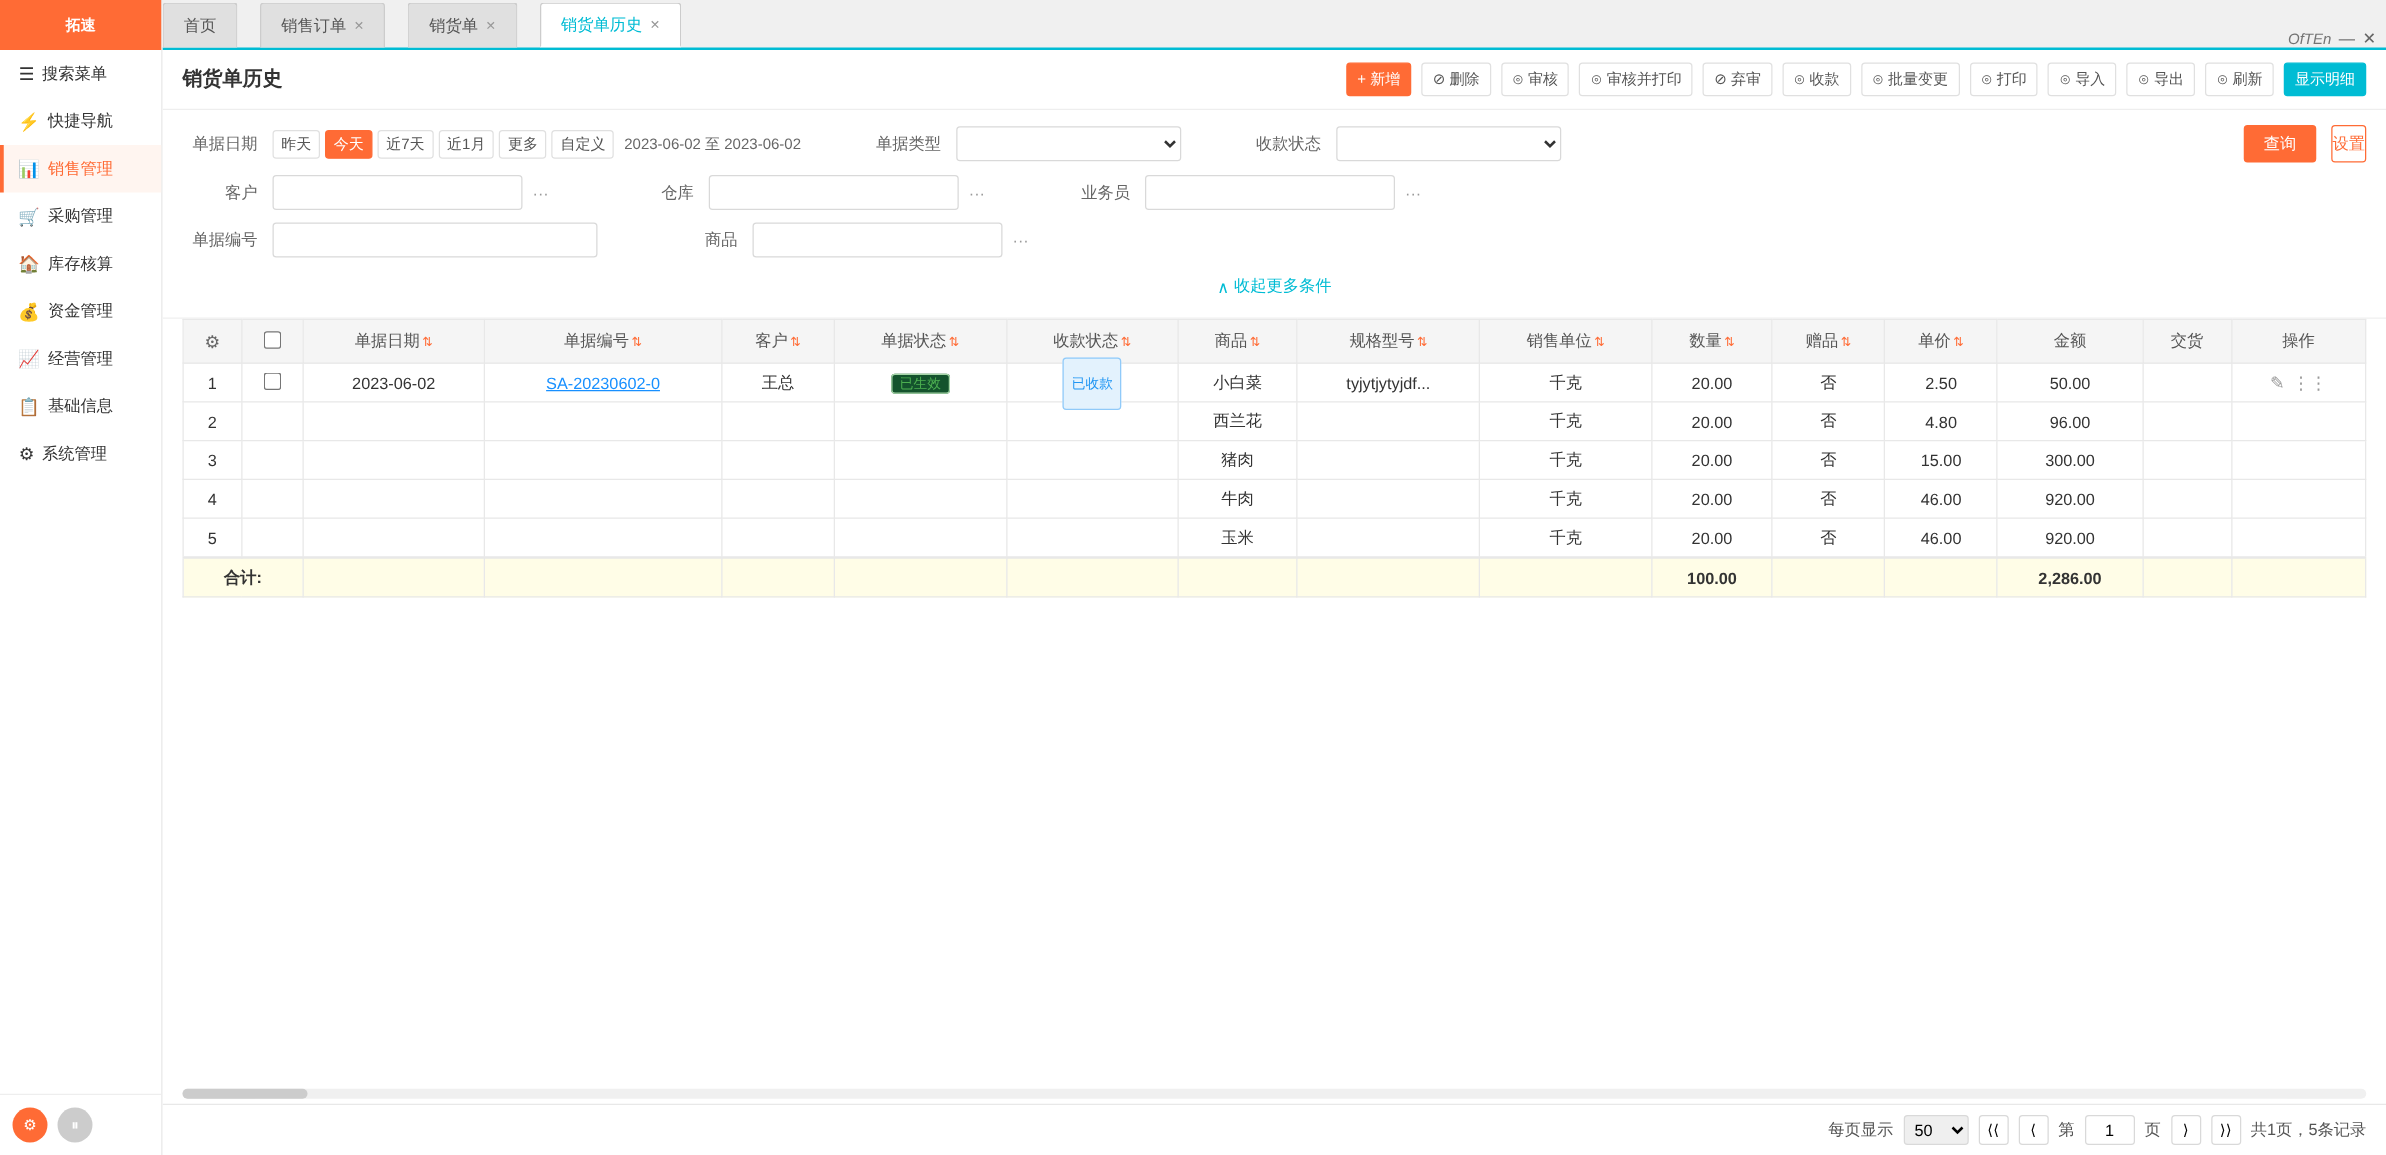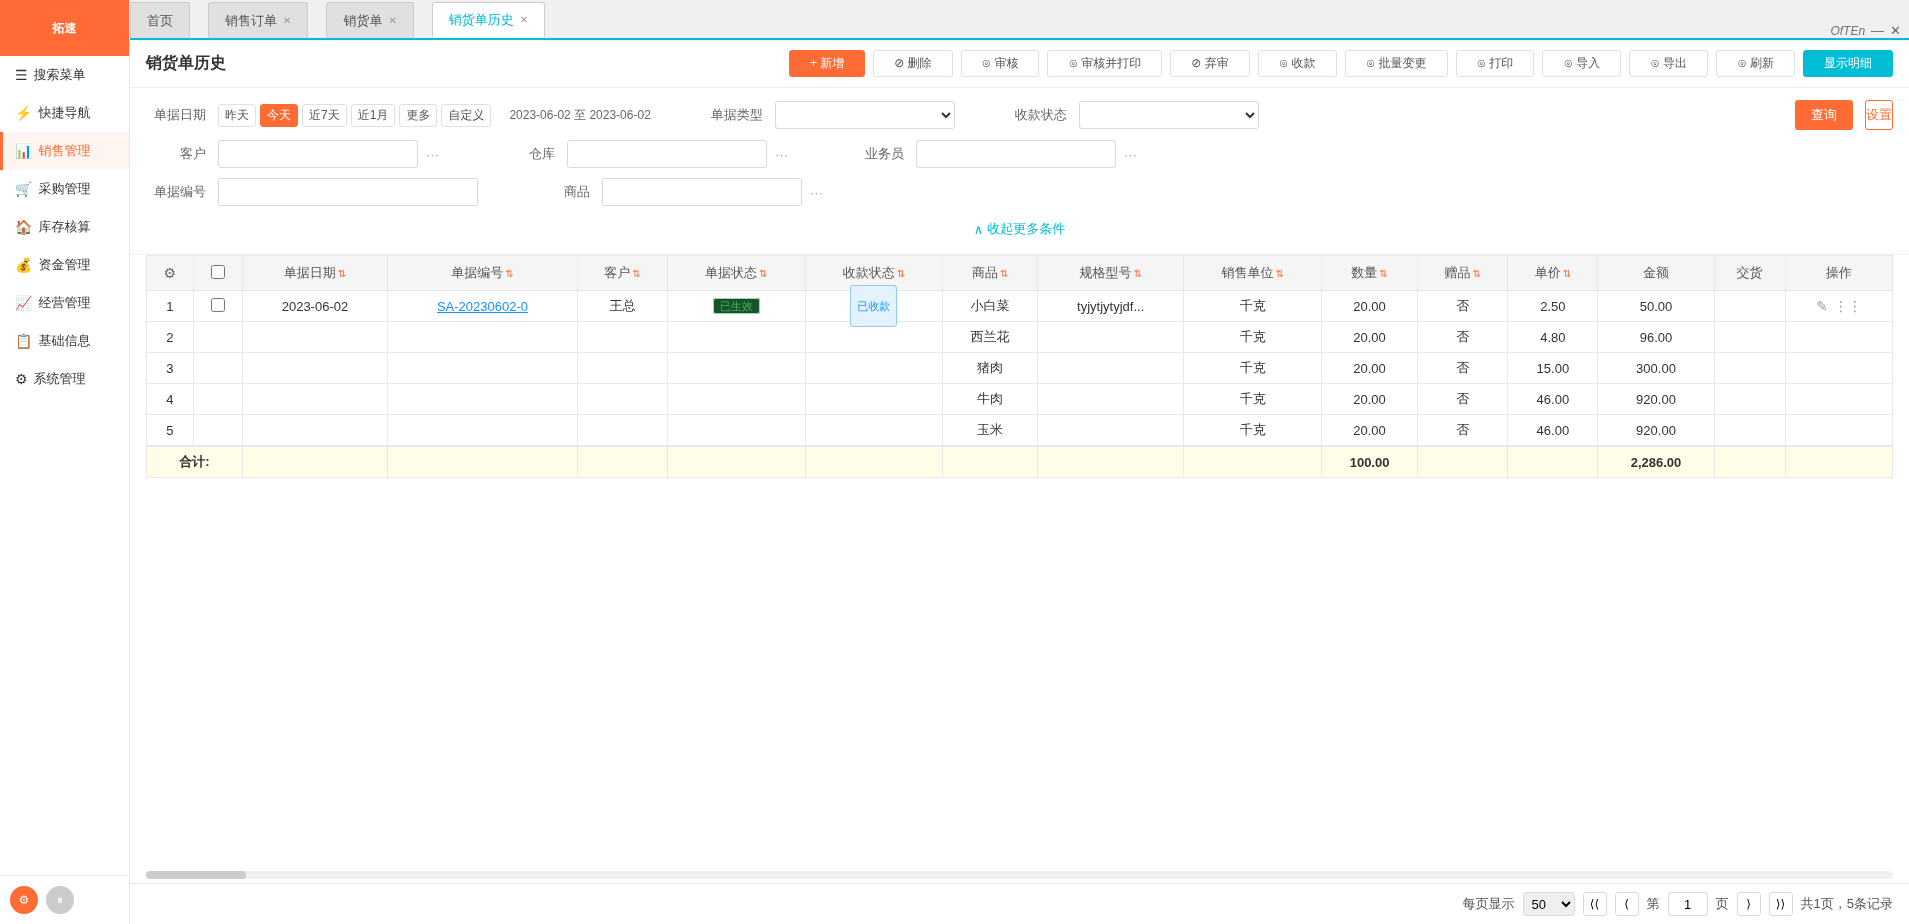--- a/index.html
+++ b/index.html
@@ -8,21 +8,21 @@
     
     .sidebar {
       width: 130px;
       background: #fff;
       border-right: 1px solid #e8e8e8;
       display: flex;
       flex-direction: column;
       flex-shrink: 0;
     }
     .sidebar-logo {
-      height: 56px;
+      height: 40px;
       background: #ff6b35;
       display: flex;
       align-items: center;
       justify-content: center;
       color: #fff;
       font-size: 12px;
       font-weight: bold;
     }
     .sidebar-item {
       display: flex;
@@ -125,21 +125,21 @@
     .page-title {
       font-size: 16px;
       font-weight: bold;
       color: #333;
       margin-right: auto;
     }
     .toolbar-btn {
       display: inline-flex;
       align-items: center;
       gap: 3px;
-      padding: 4px 20px;
+      padding: 4px 8px;
       border: 1px solid #e0e0e0;
       border-radius: 3px;
       cursor: pointer;
       font-size: 12px;
       background: #fff;
       color: #555;
     }
     .toolbar-btn.primary { background: #ff6b35; color: #fff; border-color: #ff6b35; }
     .toolbar-btn.teal { background: #00bcd4; color: #fff; border-color: #00bcd4; }
 
@@ -436,21 +436,21 @@
 
       <div class="filter-row">
         <span class="filter-label">单据日期</span>
         <div class="date-range">
           <button class="date-btn">昨天</button>
           <button class="date-btn active">今天</button>
           <button class="date-btn">近7天</button>
           <button class="date-btn">近1月</button>
           <button class="date-btn">更多</button>
           <button class="date-btn">自定义</button>
-          <span class="date-text" style="margin-left:14px;">2023-06-02 至 2023-06-02</span>
+          <span class="date-text" style="margin-left:4px;">2023-06-02 至 2023-06-02</span>
         </div>
 
         <span style="margin-left: 40px;" class="filter-label">单据类型</span>
         <div style="position:relative; display:flex; align-items:center;">
           <select class="filter-select">
             <option value=""></option>
           </select>
         </div>
 
         <span style="margin-left: 40px;" class="filter-label">收款状态</span>

